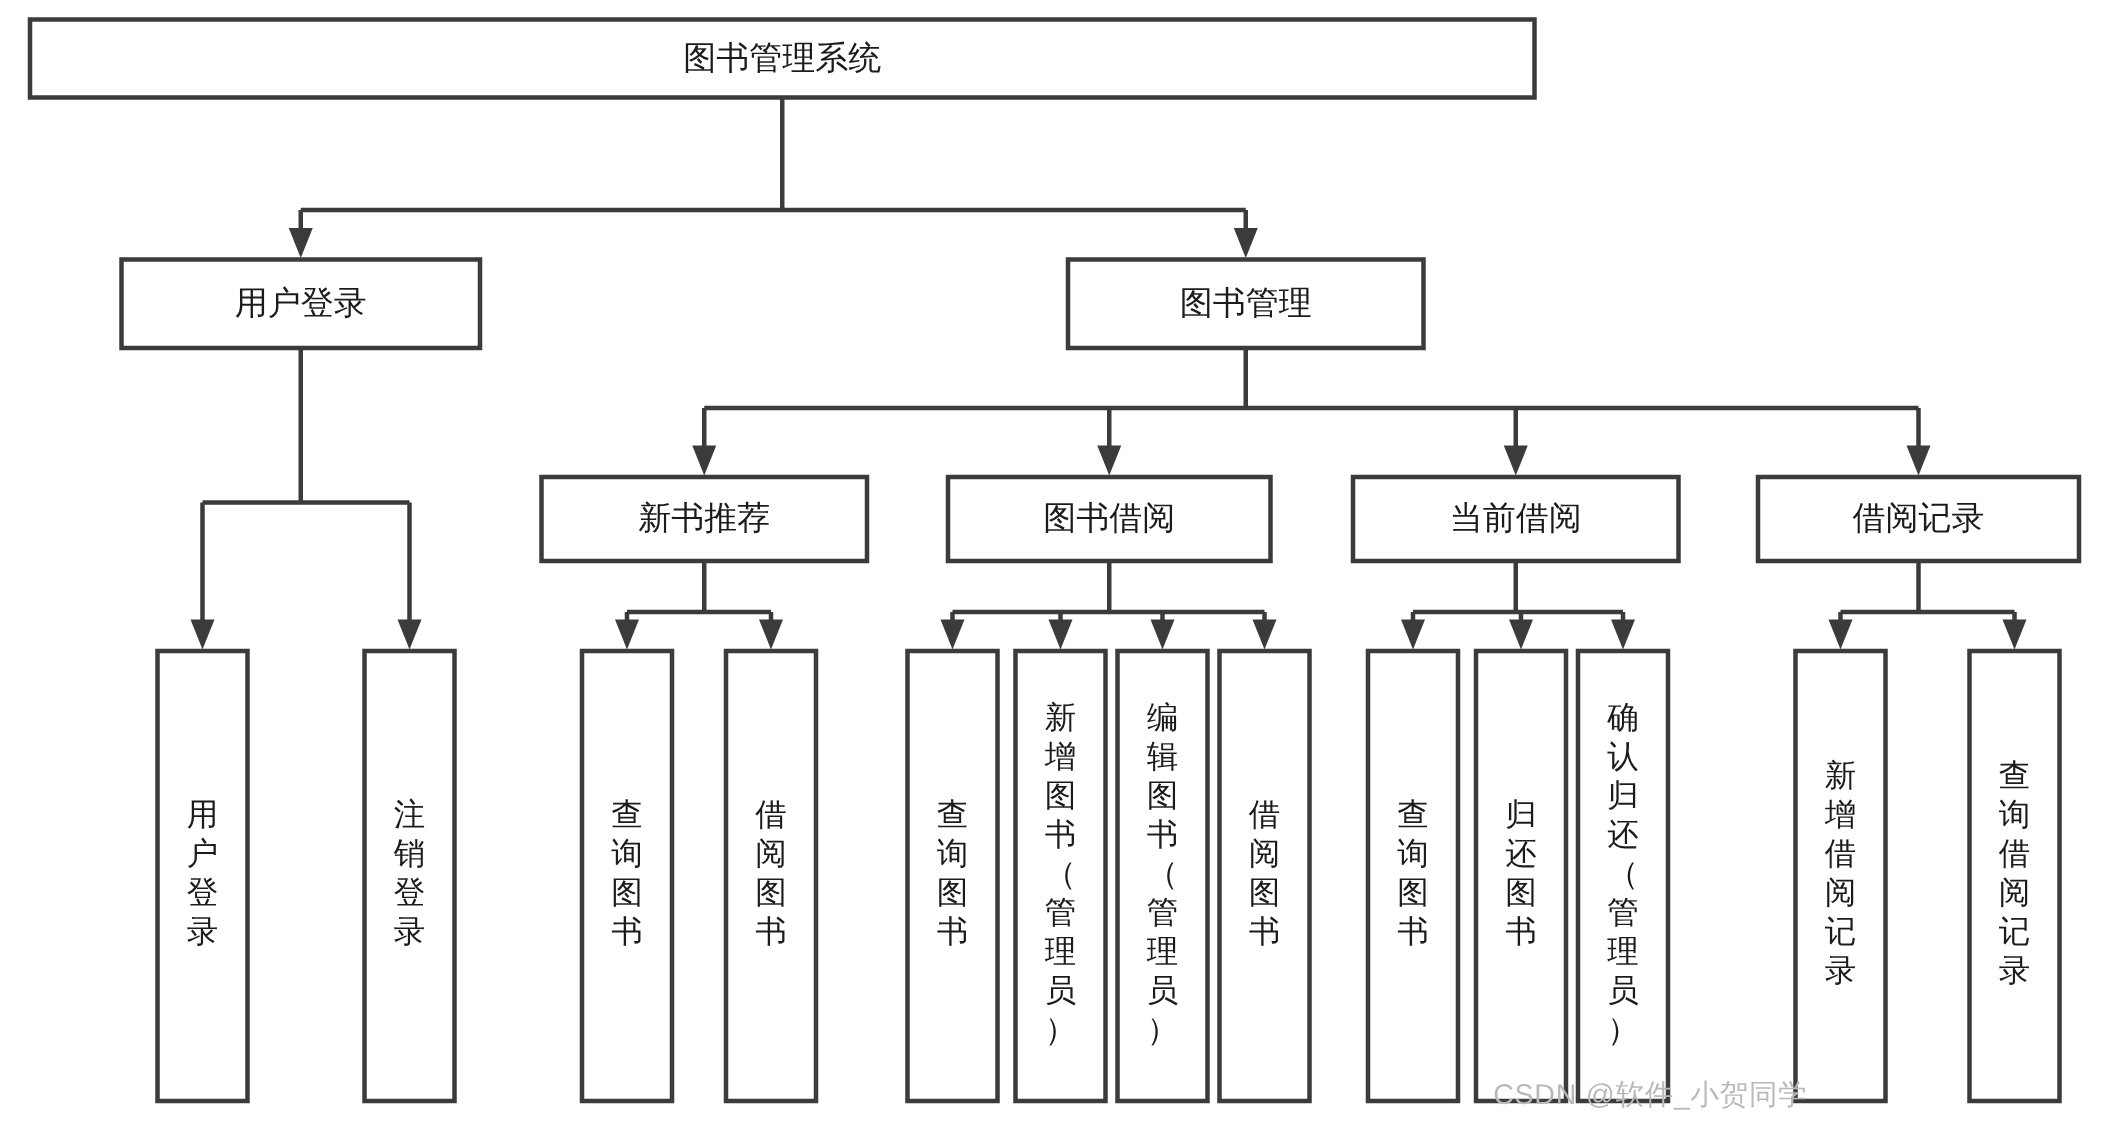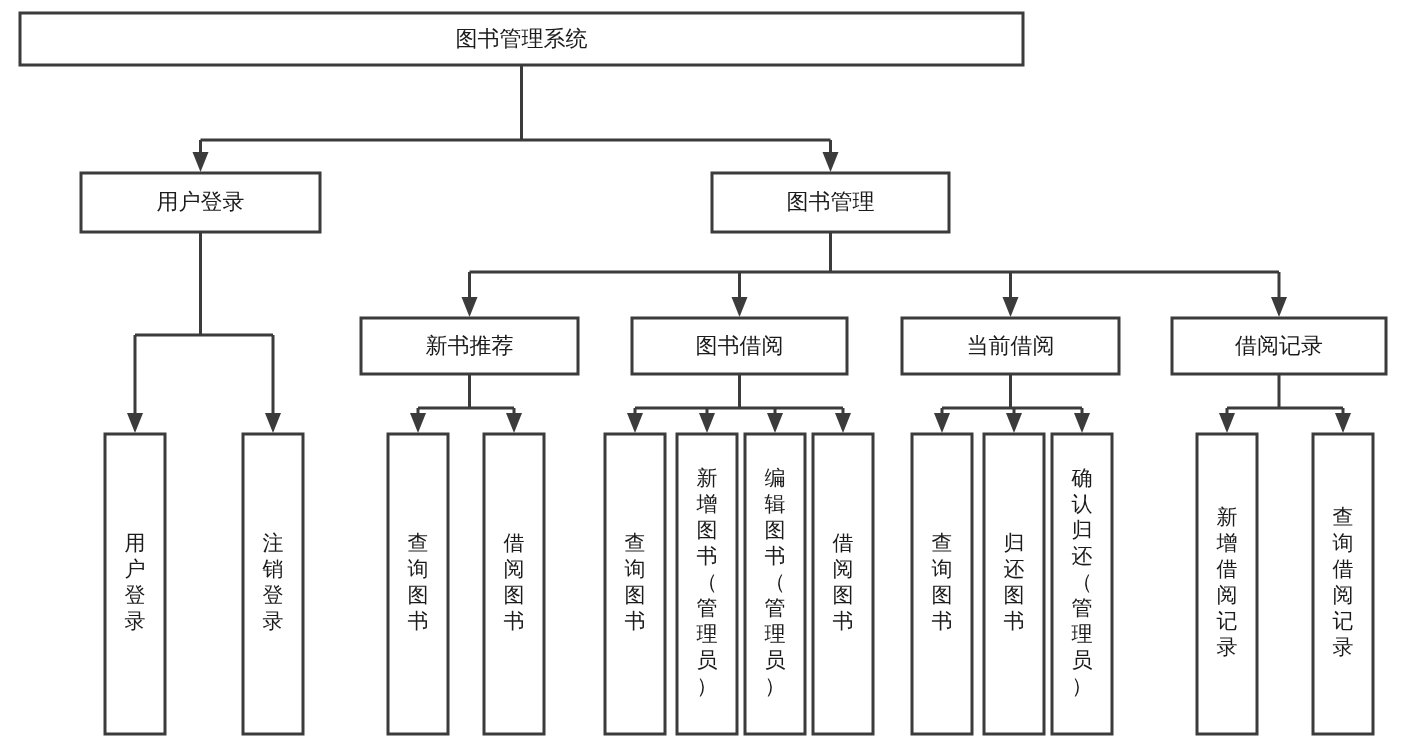--- a/index.html
+++ b/index.html
@@ -171,13 +171,14 @@
         <g>
           <rect x="1197" y="434" width="60" height="300" class="node-box"></rect>
           <text x="1227" y="0" class="node-label-vertical"><tspan x="1227" y="524">新</tspan><tspan x="1227" y="550">增</tspan><tspan x="1227" y="576">借</tspan><tspan x="1227" y="602">阅</tspan><tspan x="1227" y="628">记</tspan><tspan x="1227" y="654">录</tspan></text>
         </g>
         <g>
           <rect x="1313" y="434" width="60" height="300" class="node-box"></rect>
           <text x="1343" y="0" class="node-label-vertical"><tspan x="1343" y="524">查</tspan><tspan x="1343" y="550">询</tspan><tspan x="1343" y="576">借</tspan><tspan x="1343" y="602">阅</tspan><tspan x="1343" y="628">记</tspan><tspan x="1343" y="654">录</tspan></text>
         </g>
       </g>
   </svg>
+  <div class="watermark">CSDN @软件_小贺同学</div>
 </div>
 
 </body></html>

